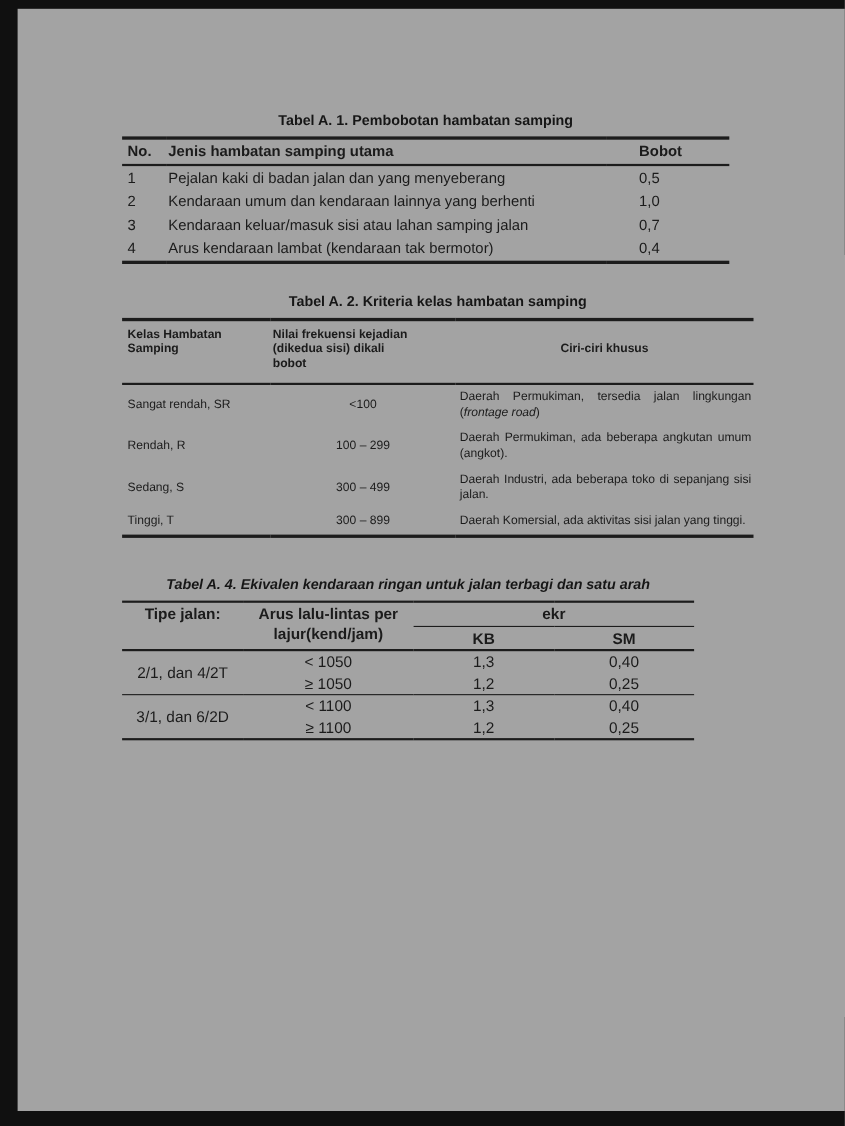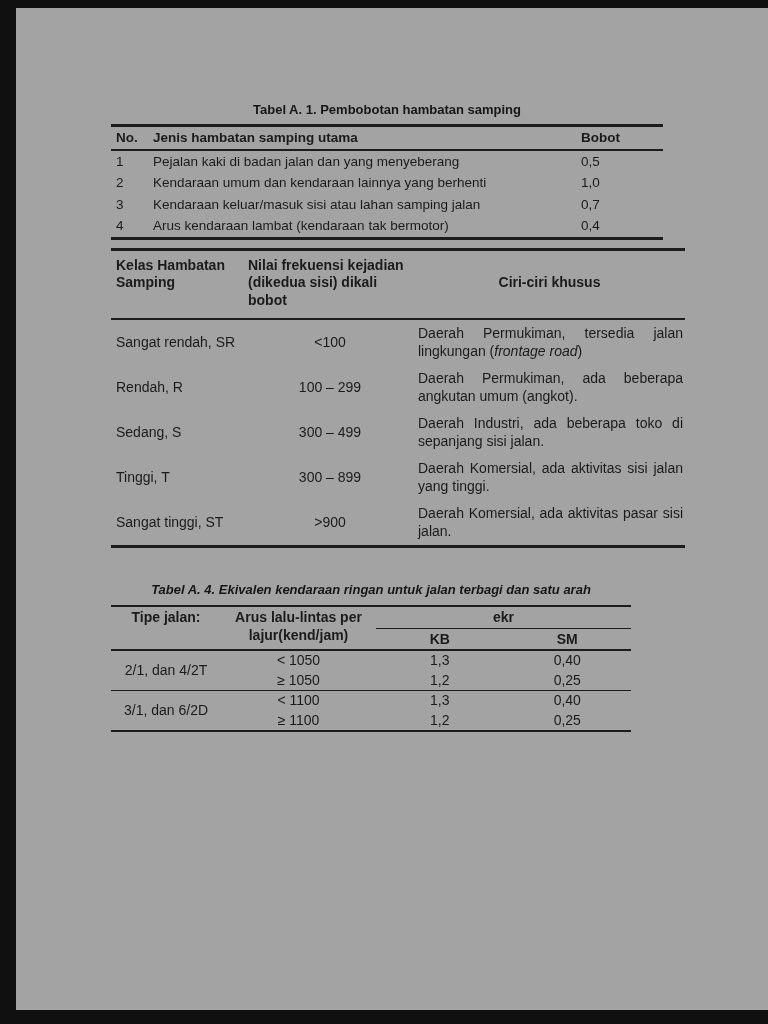--- a/index.html
+++ b/index.html
@@ -36,21 +36,21 @@
   #table1 th, #table1 td { padding: 2px; line-height: 1.3; font-weight: normal; }
   #table1 th { font-weight: bold; }
   #table1 thead tr { border-top: 3px solid #1c1c1c; border-bottom: 2px solid #1c1c1c; }
   #table1 tbody tr:last-child { border-bottom: 3px solid #1c1c1c; }
   #table1 .c-no { width: 40px; text-align: left; padding-left: 5px; }
   #table1 th.c-jenis { text-align: left; }
   #table1 td.c-jenis { text-align: left; }
   #table1 .c-bobot { width: 112px; text-align: left; padding-left: 30px; }
 
   
-  #table2 { margin: 8px 0 4px 95px; width: 574px; font-size: 14px; }
+  #table2 { margin: 8px 0 4px 95px; width: 574px; font-size: 11px; }
   #table2 th { font-weight: bold; text-align: left; vertical-align: top; padding: 6px 2px 9px 2px; line-height: 1.25; }
   #table2 td { padding: 5px 2px; vertical-align: middle; line-height: 1.25; }
   #table2 thead tr { border-top: 3px solid #1c1c1c; border-bottom: 2.5px solid #1c1c1c; }
   #table2 tbody tr:last-child { border-bottom: 3px solid #1c1c1c; }
   #table2 .c-kelas { width: 135px; padding-left: 5px; }
   #table2 .c-nilai { width: 168px; }
   #table2 td.c-nilai { text-align: center; }
   #table2 th.c-ciri { text-align: center; vertical-align: middle; }
   #table2 td.c-ciri { text-align: justify; padding-left: 4px; padding-right: 2px; }
 
@@ -99,20 +99,21 @@
         <td class="c-bobot">0,7</td>
       </tr>
       <tr>
         <td class="c-no">4</td>
         <td class="c-jenis">Arus kendaraan lambat (kendaraan tak bermotor)</td>
         <td class="c-bobot">0,4</td>
       </tr>
     </tbody>
   </table>
 
+  <div id="title2" class="tbl-title">Tabel A. 2. Kriteria kelas hambatan samping</div>
   <table id="table2">
     <thead>
       <tr>
         <th class="c-kelas">
             <span class="line">Kelas Hambatan</span>
             <span class="line">Samping</span>
           </th>
         <th class="c-nilai">
             <span class="line">Nilai frekuensi kejadian</span>
             <span class="line">(dikedua sisi) dikali</span>
@@ -134,25 +135,20 @@
       </tr>
       <tr>
         <td class="c-kelas">Sedang, S</td>
         <td class="c-nilai">300 – 499</td>
         <td class="c-ciri">Daerah Industri, ada beberapa toko di sepanjang sisi jalan.</td>
       </tr>
       <tr>
         <td class="c-kelas">Tinggi, T</td>
         <td class="c-nilai">300 – 899</td>
         <td class="c-ciri">Daerah Komersial, ada aktivitas sisi jalan yang tinggi.</td>
-      </tr>
-      <tr>
-        <td class="c-kelas">Sangat tinggi, ST</td>
-        <td class="c-nilai">&gt;900</td>
-        <td class="c-ciri">Daerah Komersial, ada aktivitas pasar sisi jalan.</td>
       </tr>
     </tbody>
   </table>
 
   <div id="title4" class="tbl-title">Tabel A. 4. Ekivalen kendaraan ringan untuk jalan terbagi dan satu arah</div>
   <table id="table4">
     <thead>
       <tr class="hrow1">
         <th class="c-tipe" rowspan="2">Tipe jalan:</th>
         <th class="c-arus" rowspan="2">

